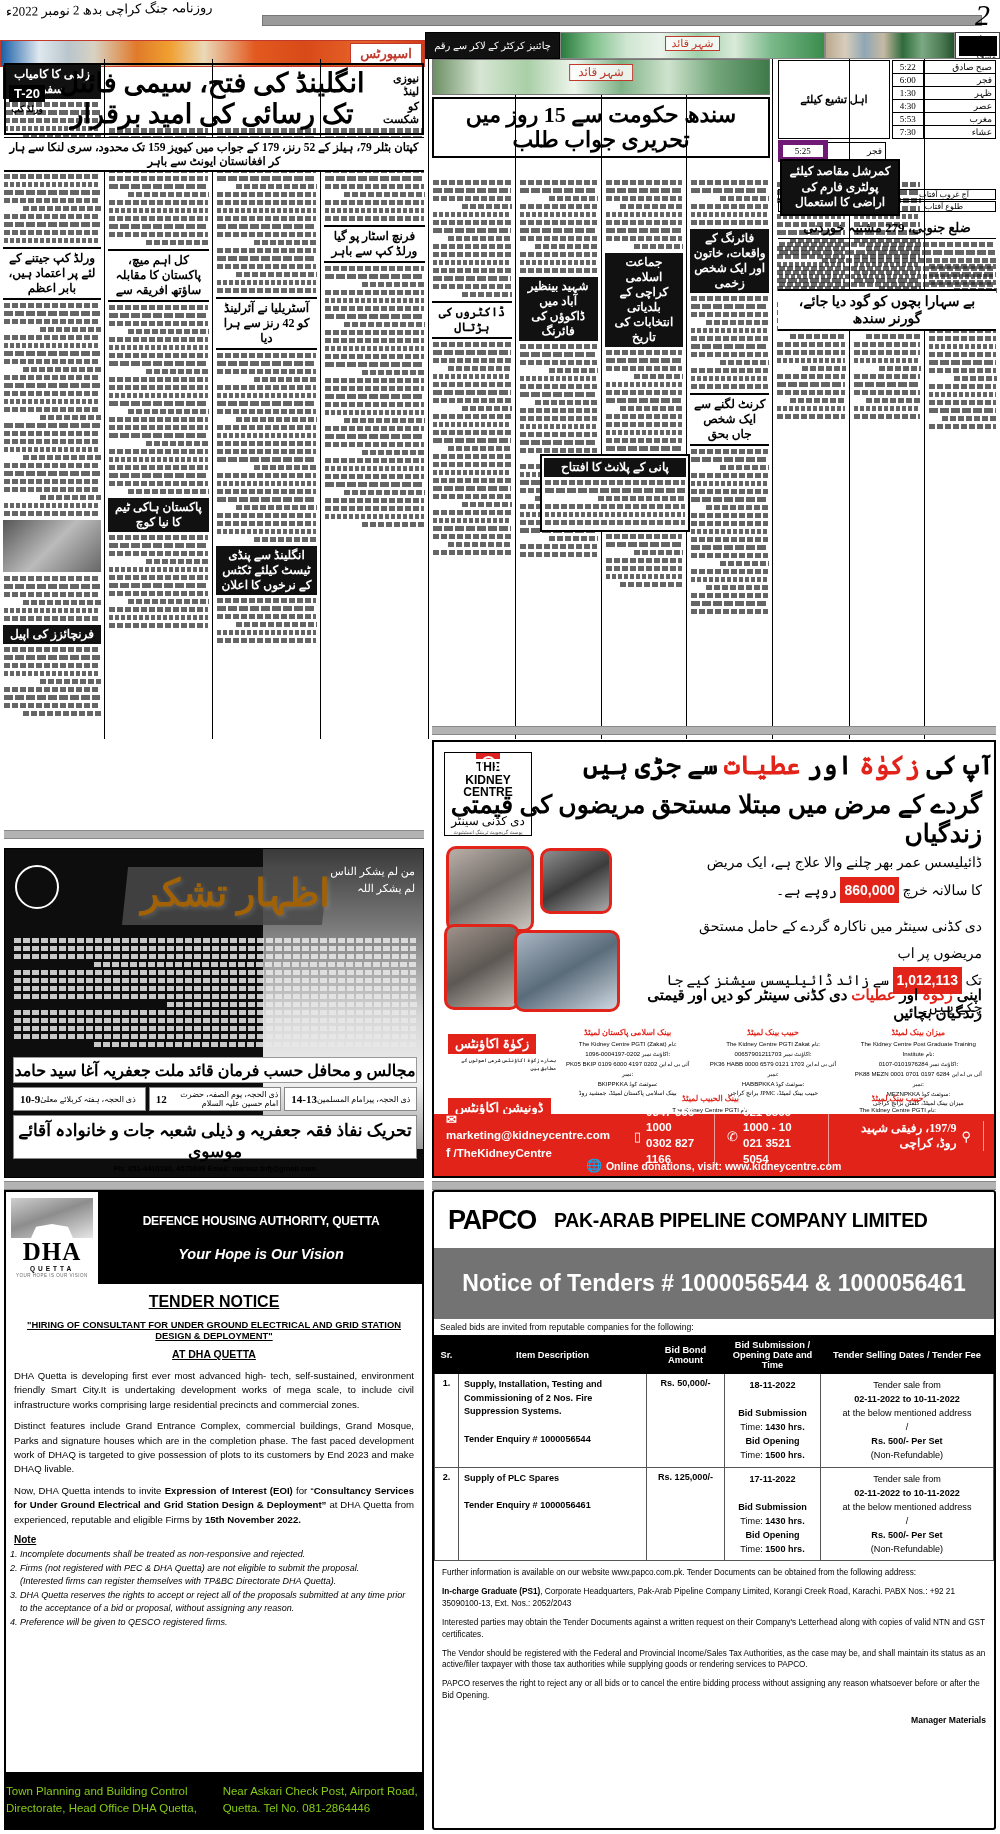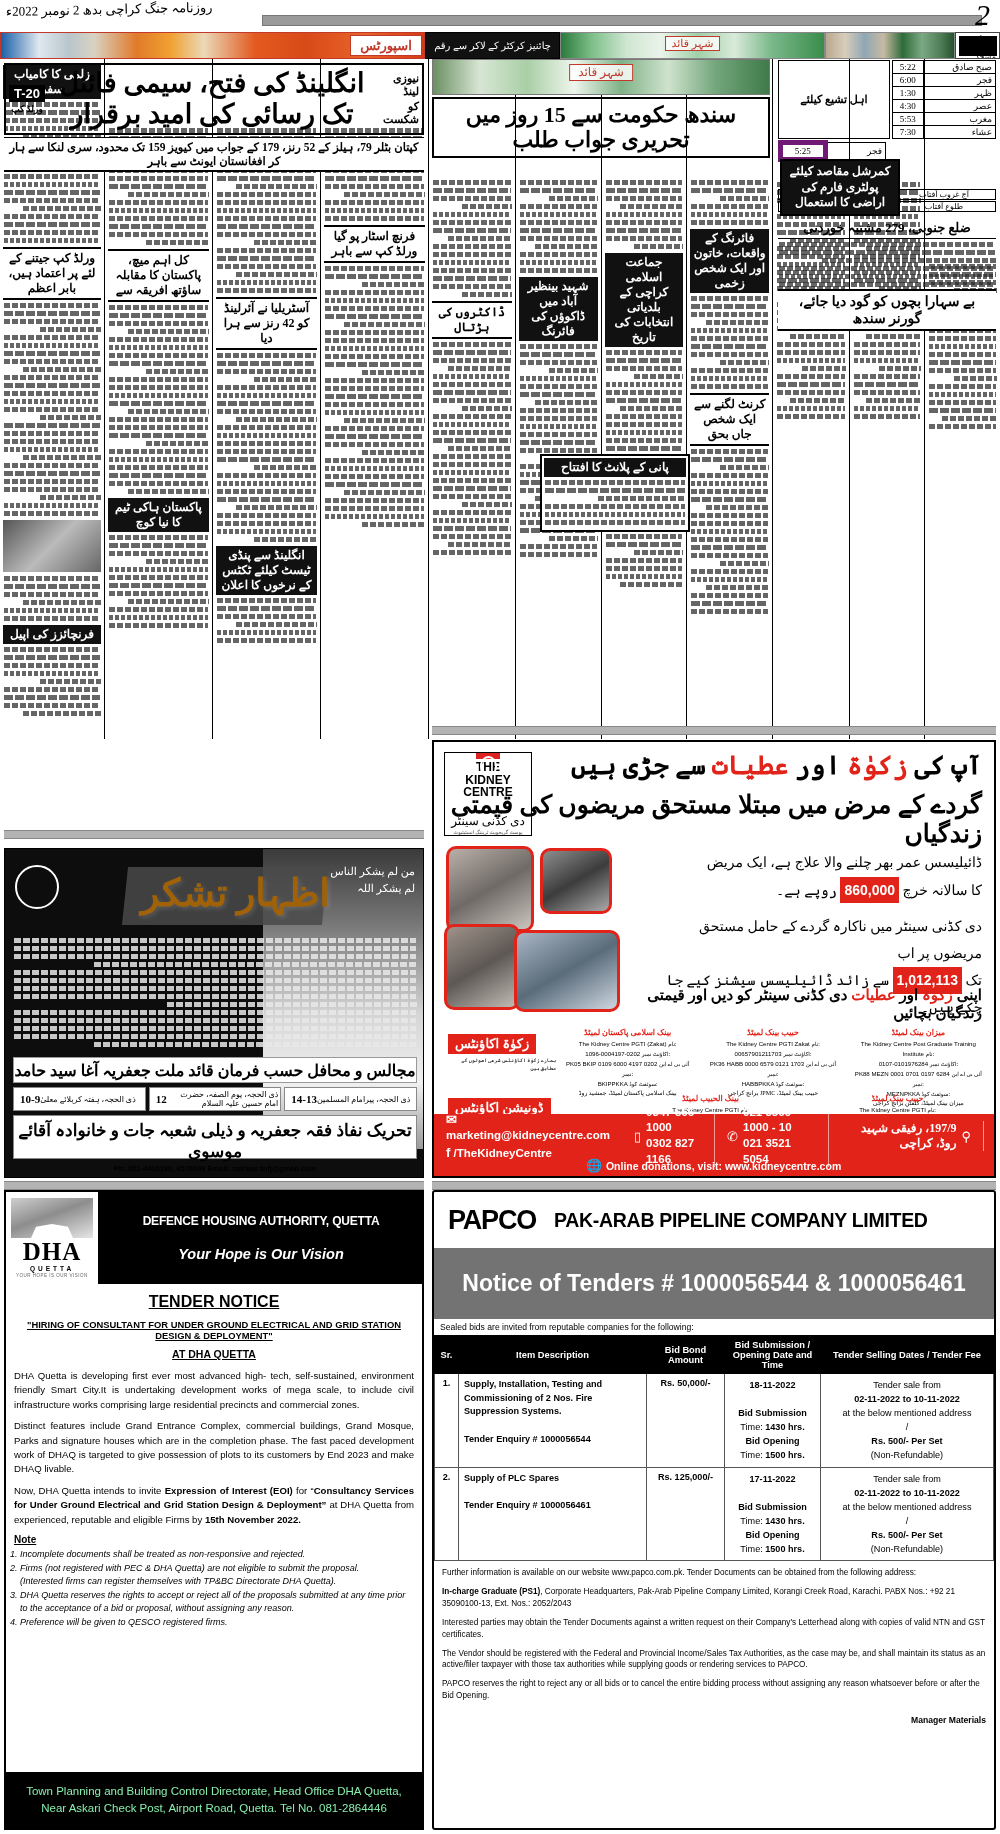--- a/index.html
+++ b/index.html
@@ -41,20 +41,21 @@
   
   .banner-strip {
     position:absolute; left:0; top:32px; width:1000px; height:27px;
     display:flex;
   }
   .bn { height:27px; position:relative; overflow:hidden; }
   .bn-sports {
     width:425px;
     background:linear-gradient(90deg,#1a5fa8 0%,#dfe8ef 9%,#b9c5cc 16%,#d8d2c2 22%,#e07a2a 32%,#f0a030 40%,#ead9b8 48%,#e25a20 60%,#d84a18 72%,#e8642a 86%,#d63b13 100%);
     border:1px solid #c0392b;
+    margin-top:8px;
   }
   .bn-sports-label {
     position:absolute; right:2px; top:2px; width:72px; height:21px;
     background:#fff; border:1px solid #c0392b;
     color:#c0392b; font-size:13px; font-weight:bold;
     display:flex; align-items:center; justify-content:center;
     direction:rtl; font-family:"Liberation Serif", serif;
   }
   .bn-dark {
     width:135px; background:#111; border:1px solid #000;
@@ -273,21 +274,21 @@
     font-size:10px; font-weight:bold; text-decoration:underline;
     padding:0 8px; margin-bottom:3px;
   }
   .dha-notes { padding:0 8px 0 14px; margin:0; }
   .dha-notes li {
     font-size:9px; font-style:italic; line-height:1.45; margin-bottom:1px;
   }
   .dha-notes li .plain { display:block; }
   .dha-footer {
     position:absolute; left:0; bottom:0; width:100%; height:56px;
-    background:#000; color:#86efac; display:flex; flex-direction:column;
+    background:#000; color:#84cc16; display:flex; flex-direction:row;
     align-items:center; justify-content:center;
   }
   .dha-footer div { font-size:11.5px; line-height:1.5; }
 
   
   .kidney {
     position:absolute; left:432px; top:740px; width:564px; height:438px;
     border:2px solid #000; background:#fff; overflow:hidden;
   }
   .kc-logo {
@@ -300,21 +301,21 @@
   }
   .kc-logo-mark:after {
     content:""; position:absolute; left:4px; top:3px; width:13px; height:16px;
     border:2px solid #fff; border-radius:50% 50% 45% 45%;
   }
   .kc-logo-txt { font-size:12px; font-weight:bold; line-height:1.05; text-align:center; margin-top:2px; }
   .kc-logo-urdu { font-size:12px; direction:rtl; font-family:"Liberation Serif", serif; margin-top:15px; }
   .kc-logo-urdu2 { font-size:5px; direction:rtl; font-family:"Liberation Serif", serif; color:#444; }
 
   .kc-head1 {
-    position:absolute; right:12px; top:8px; direction:rtl;
+    position:absolute; right:0; top:8px; direction:rtl;
     font-family:"Liberation Serif", serif; font-weight:bold;
     font-size:26px; letter-spacing:-.5px;
   }
   .kc-head2 {
     position:absolute; right:12px; top:48px; direction:rtl;
     font-family:"Liberation Serif", serif; font-weight:bold;
     font-size:25px; letter-spacing:-.5px;
   }
   .kc-red { color:#e2231a; }
   .kc-body1 {

